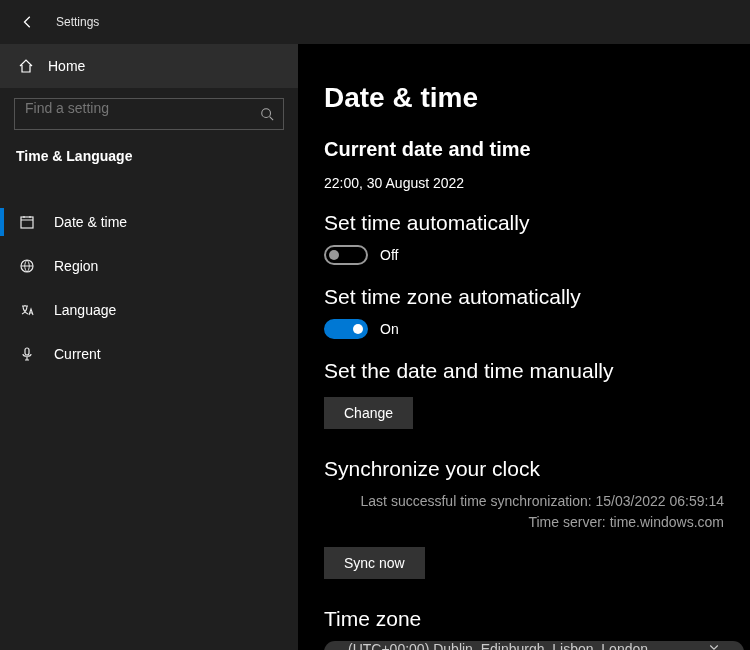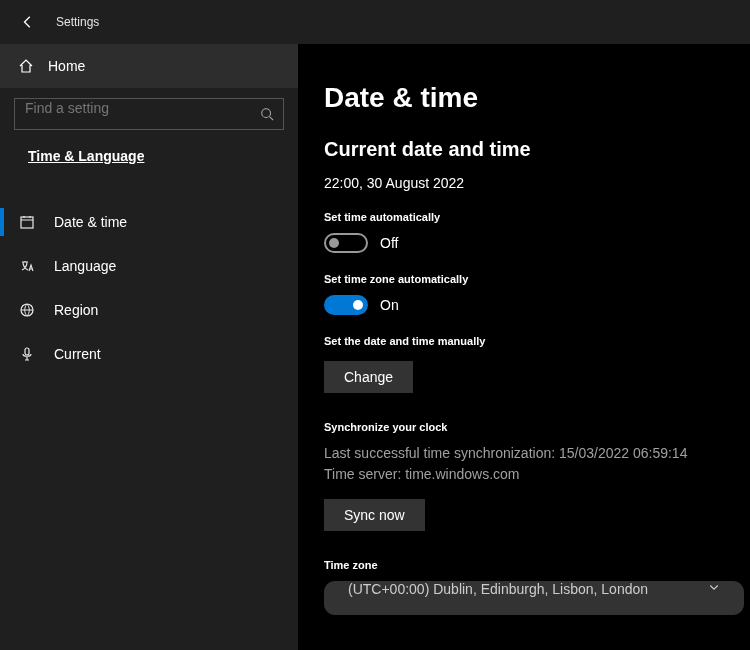--- a/index.html
+++ b/index.html
@@ -7,39 +7,39 @@
 .titlebar { height: 44px; background: #1f1f1f; display: flex; align-items: center; padding-left: 20px; gap: 20px; }
 .titlebar .back { width: 16px; height: 16px; display: flex; align-items: center; justify-content: center; cursor: pointer; }
 .titlebar .title { font-size: 12px; color: #e5e5e5; }
 .body { flex: 1; display: flex; overflow: hidden; }
 .sidebar { width: 298px; background: #1f1f1f; display: flex; flex-direction: column; }
 .home-row { height: 44px; background: #2d2d2d; display: flex; align-items: center; padding-left: 18px; gap: 14px; cursor: pointer; font-size: 14px; }
 .search-wrap { padding: 10px 14px 8px 14px; }
 .search { width: 100%; height: 32px; border: 1px solid #535353; background: transparent; color: #aaa; font-size: 14px; padding: 0 34px 12px 10px; outline: none; }
 .search-box { position: relative; }
 .search-icon { position: absolute; right: 10px; top: 50%; transform: translateY(-50%); opacity: 0.8; }
-.section-label { font-size: 14px; font-weight: 600; padding: 10px 16px 16px 28px; text-decoration: underline; }
+.section-label { font-size: 14px; font-weight: 600; padding: 10px 16px 16px 16px; }
 .nav { margin-top: 20px; }
 .nav-item { height: 44px; display: flex; align-items: center; padding-left: 18px; gap: 18px; font-size: 14px; cursor: pointer; position: relative; }
 .nav-item.active::before { content: ""; position: absolute; left: 0; top: 8px; bottom: 8px; width: 4px; background: #0078d4; }
 .nav-item .icon { width: 18px; display: flex; justify-content: center; opacity: 0.9; }
 .main { flex: 1; background: #000; padding: 38px 26px 20px 26px; overflow-y: auto; }
 .main h1 { font-size: 28px; font-weight: 600; margin-bottom: 24px; }
 .main h2 { font-size: 20px; font-weight: 600; margin-bottom: 14px; }
-.main h3 { font-size: 11px; font-weight: 700; margin-top: 20px; margin-bottom: 10px; }
+.main h3 { font-size: 21px; font-weight: 400; margin-top: 20px; margin-bottom: 10px; }
 .datetime { font-size: 14px; margin-bottom: 8px; }
 .toggle-row { display: flex; align-items: center; gap: 12px; margin-bottom: 6px; }
 .toggle { width: 44px; height: 20px; border-radius: 10px; position: relative; cursor: pointer; }
 .toggle.off { border: 2px solid #999; background: transparent; }
 .toggle.off .knob { width: 10px; height: 10px; border-radius: 50%; background: #999; position: absolute; left: 3px; top: 3px; }
 .toggle.on { background: #0078d4; border: 2px solid #0078d4; }
 .toggle.on .knob { width: 10px; height: 10px; border-radius: 50%; background: #fff; position: absolute; right: 3px; top: 3px; }
 .toggle-label { font-size: 14px; }
 .btn { background: #333; border: none; color: #fff; font-size: 14px; padding: 8px 20px; cursor: pointer; margin-top: 4px; }
-.sync-info { font-size: 14px; color: #a0a0a0; line-height: 1.5; margin-bottom: 10px; }
+.sync-info { font-size: 14px; color: #a0a0a0; line-height: 1.5; margin-bottom: 10px; text-align: right; }
 .select { width: 420px; height: 34px; background: #333; display: flex; align-items: flex-start; justify-content: space-between; padding: 0 24px; font-size: 14px; color: #ccc; margin-top: 8px; cursor: pointer; border-radius: 11px; }
 svg { display: block; }
 </style>
 </head>
 <body>
 
 <div class="titlebar">
   <span class="back">
     <svg width="14" height="14" viewBox="0 0 16 16">
         <path d="M10 2 L4 8 L10 14" stroke="#fff" stroke-width="1.5" fill="none"></path>
@@ -76,33 +76,33 @@
             <svg width="16" height="16" viewBox="0 0 16 16">
               <rect x="2" y="3" width="12" height="11" stroke="#fff" stroke-width="1.2" fill="none"></rect>
               <path d="M2 6 H14 M5 2 V4 M11 2 V4" stroke="#fff" stroke-width="1.2"></path>
             </svg>
           </span>
         <span>Date &amp; time</span>
       </div>
       <div class="nav-item">
         <span class="icon">
             <svg width="16" height="16" viewBox="0 0 16 16">
-              <path d="M3 4 H9 M6 4 V3 M4 4 C4 8 7 11 9 12 M8 4 C8 8 5 11 3 12 M10 13 L12 7 L14 13 M10.7 11 H13.3" stroke="#fff" stroke-width="1.1" fill="none"></path>
-            </svg>
-          </span>
-        <span>Language</span>
-      </div>
-      <div class="nav-item">
-        <span class="icon">
-            <svg width="16" height="16" viewBox="0 0 16 16">
               <circle cx="8" cy="8" r="6" stroke="#fff" stroke-width="1.2" fill="none"></circle>
               <path d="M2 8 H14 M8 2 C5 5 5 11 8 14 M8 2 C11 5 11 11 8 14" stroke="#fff" stroke-width="1" fill="none"></path>
             </svg>
           </span>
         <span>Region</span>
+      </div>
+      <div class="nav-item">
+        <span class="icon">
+            <svg width="16" height="16" viewBox="0 0 16 16">
+              <path d="M3 4 H9 M6 4 V3 M4 4 C4 8 7 11 9 12 M8 4 C8 8 5 11 3 12 M10 13 L12 7 L14 13 M10.7 11 H13.3" stroke="#fff" stroke-width="1.1" fill="none"></path>
+            </svg>
+          </span>
+        <span>Language</span>
       </div>
       <div class="nav-item">
         <span class="icon">
             <svg width="16" height="16" viewBox="0 0 16 16">
               <rect x="6" y="2" width="4" height="7" rx="2" stroke="#fff" stroke-width="1.2" fill="none"></rect>
               <path d="M4 8 C4 11 12 11 12 8 M8 11 V14 M6 14 H10" stroke="#fff" stroke-width="1.2" fill="none"></path>
             </svg>
           </span>
         <span>Current</span>
       </div>

